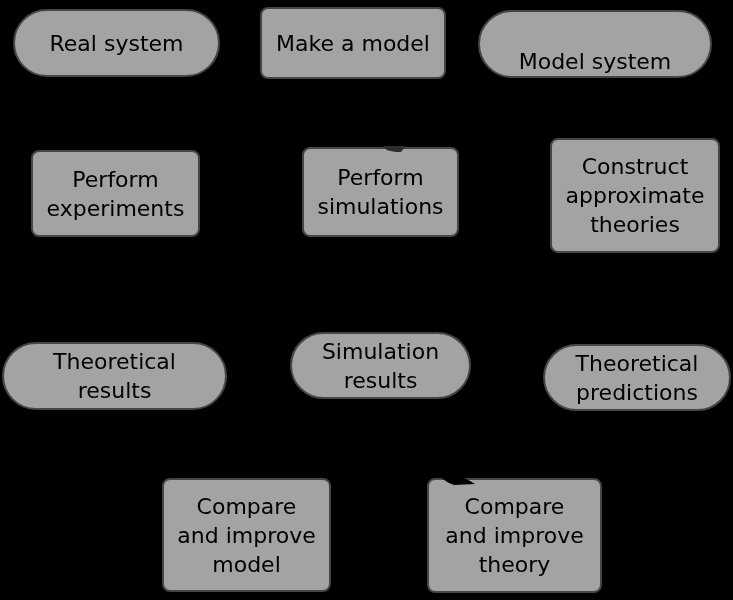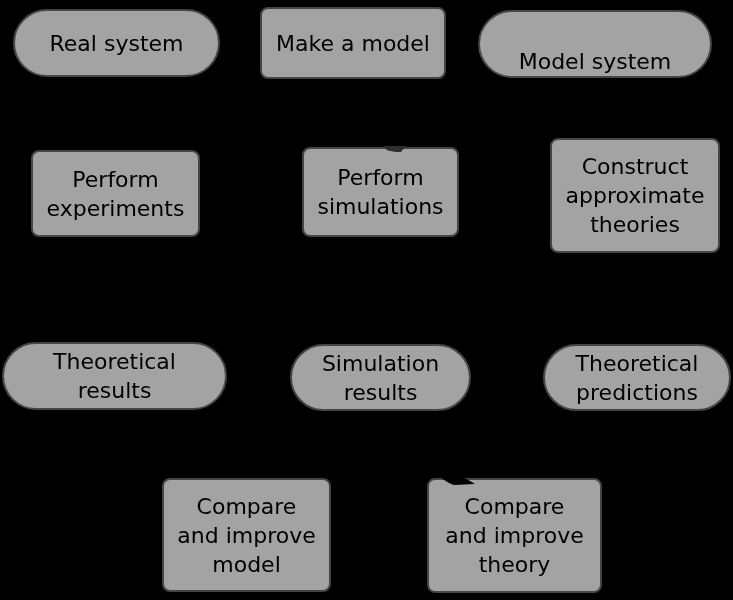--- a/index.html
+++ b/index.html
@@ -33,21 +33,21 @@
   .rect    { border-radius: 8px; }
 
   
   #n-real-system            { left: 13px;  top: 9px;   width: 207px; height: 68px; }
   #n-make-a-model           { left: 260px; top: 7px;   width: 186px; height: 72px; }
   #n-model-system           { left: 478px; top: 10px;  width: 234px; height: 68px; align-items: flex-end; }
   #n-perform-experiments    { left: 31px;  top: 150px; width: 169px; height: 87px; }
   #n-perform-simulations    { left: 302px; top: 147px; width: 157px; height: 90px; }
   #n-construct-theories     { left: 550px; top: 138px; width: 170px; height: 115px; }
   #n-experimental-results   { left: 2px;   top: 342px; width: 225px; height: 68px; }
-  #n-simulation-results     { left: 290px; top: 344px; width: 181px; height: 67px; }
+  #n-simulation-results     { left: 290px; top: 332px; width: 181px; height: 67px; }
   #n-theoretical-predictions{ left: 543px; top: 344px; width: 188px; height: 67px; align-items: center; }
   #n-compare-model          { left: 162px; top: 478px; width: 169px; height: 114px; }
   #n-compare-theory         { left: 427px; top: 478px; width: 175px; height: 115px; }
 
   
   .notch { position: absolute; z-index: 5; pointer-events: none; }
   #notch-sim {
     left: 383px; top: 146px; width: 23px; height: 6px;
     background: #2e2e2e;
     clip-path: polygon(0% 0%, 100% 0%, 78% 100%, 55% 100%, 18% 70%);

